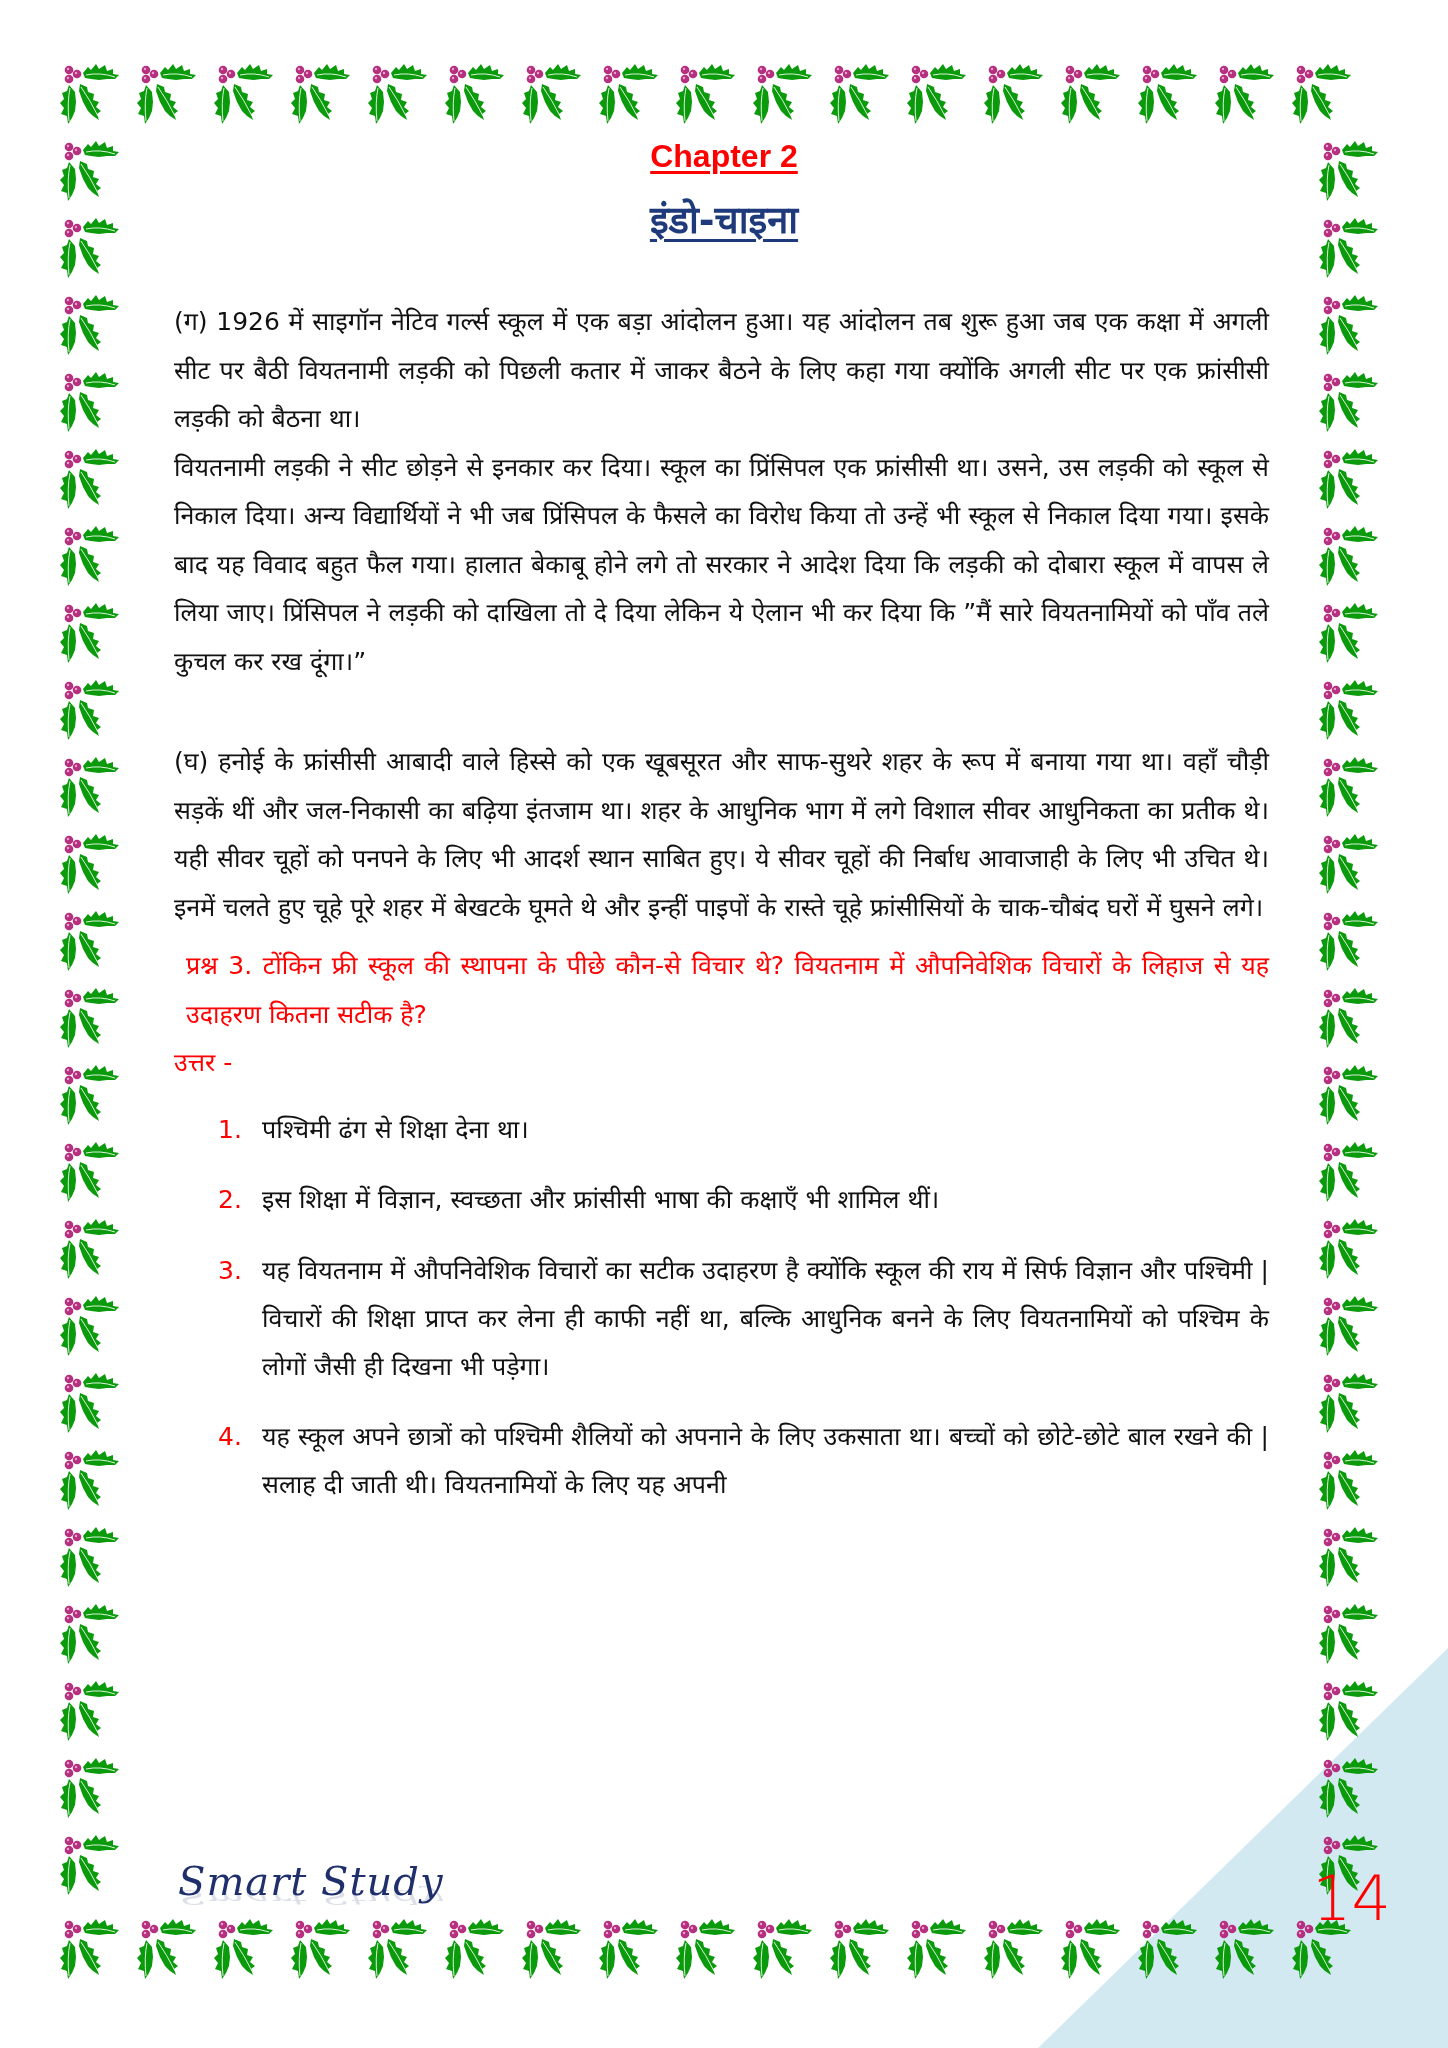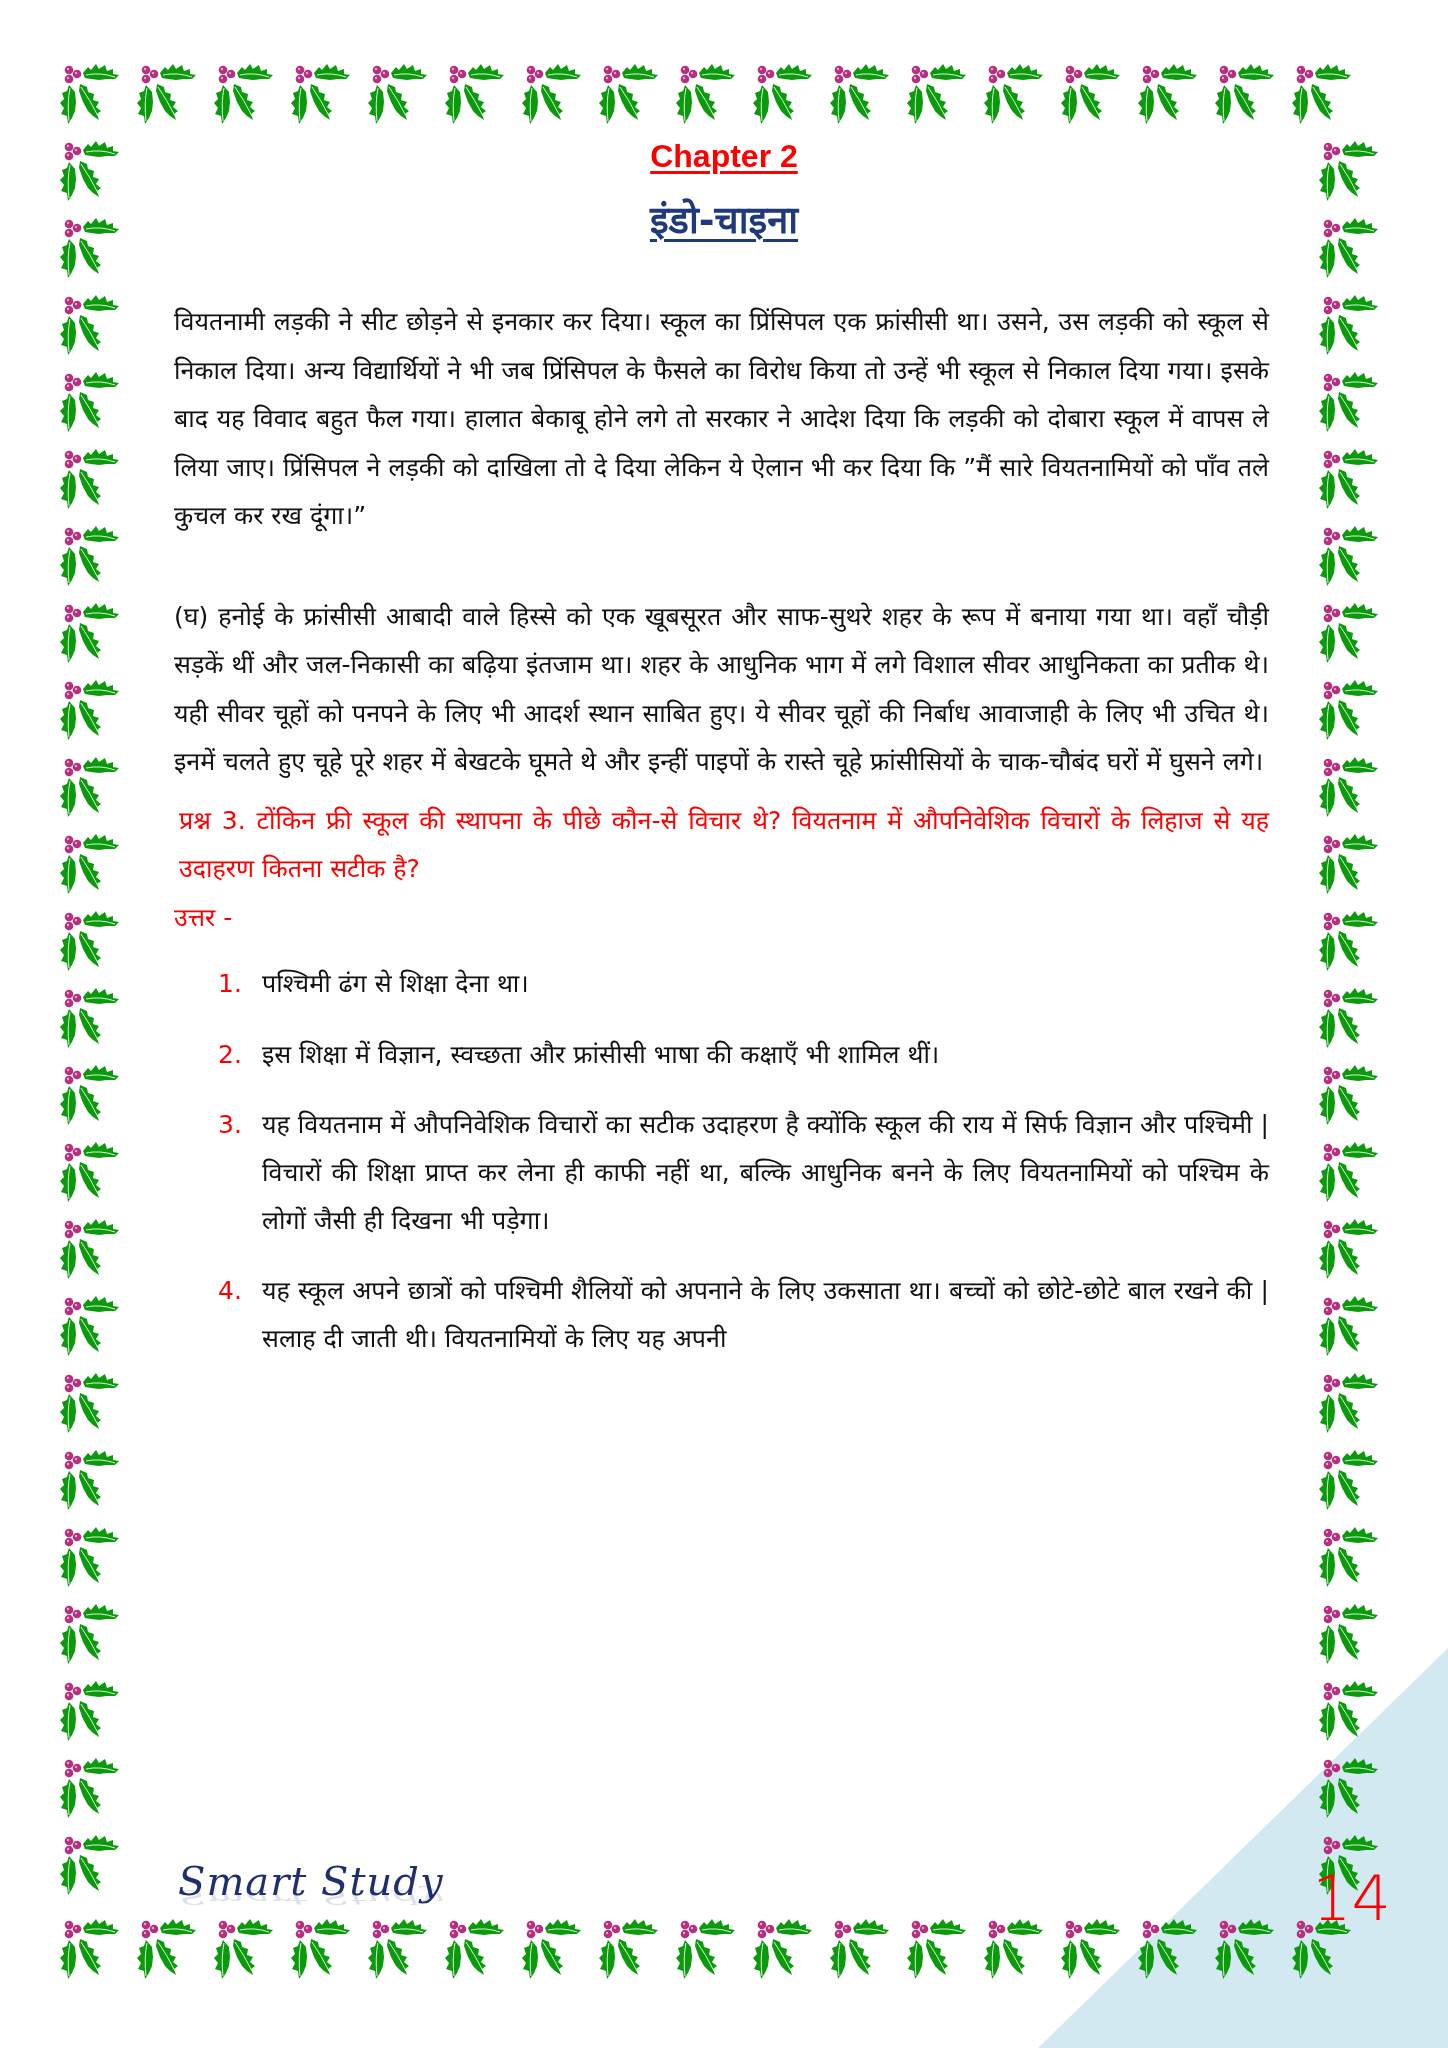--- a/index.html
+++ b/index.html
@@ -30,21 +30,21 @@
     color: #1f3a7a; font-weight: bold; font-size: 38px;
     text-decoration: underline; text-decoration-thickness: 3px; text-underline-offset: 6px;
     margin-top: 17px;
   }
   .content {
     position: absolute; left: 174px; width: 1095px; top: 298px;
     font-size: 25px; line-height: 48.5px;
   }
   .para { margin: 0; text-align: justify; }
   .gap-big { height: 52px; }
-  .question { color: #ff0000; margin: 10px 0 0 5px; text-align: justify; }
+  .question { color: #ff0000; margin: 10px 0 0 12px; text-align: justify; }
   .answer-label { color: #ff0000; }
   .intro { margin-top: 26px; }
   .list { margin: 18px 0 0 0; padding: 0; list-style: none; }
   .list li { display: flex; margin-bottom: 22px; }
   .list .num { color: #ff0000; width: 44px; flex: 0 0 44px; padding-left: 44px; }
   .list .txt { flex: 1; text-align: justify; line-height: 48px; }
 
   .brand {
     position: absolute; left: 178px; top: 1858px;
     font-family: "DejaVu Serif", serif; font-style: italic;
@@ -1430,20 +1430,21 @@
     </svg>
   </div>
 </div>
 
 <div class="title-block">
   <div class="chapter">Chapter 2</div>
   <div class="main-title">इंडो-चाइना</div>
 </div>
 
 <div class="content">
+  <p class="para">(ग) 1926 में साइगॉन नेटिव गर्ल्स स्कूल में एक बड़ा आंदोलन हुआ। यह आंदोलन तब शुरू हुआ जब एक कक्षा में अगली सीट पर बैठी वियतनामी लड़की को पिछली कतार में जाकर बैठने के लिए कहा गया क्योंकि अगली सीट पर एक फ्रांसीसी लड़की को बैठना था।</p>
   <p class="para">वियतनामी लड़की ने सीट छोड़ने से इनकार कर दिया। स्कूल का प्रिंसिपल एक फ्रांसीसी था। उसने, उस लड़की को स्कूल से निकाल दिया। अन्य विद्यार्थियों ने भी जब प्रिंसिपल के फैसले का विरोध किया तो उन्हें भी स्कूल से निकाल दिया गया। इसके बाद यह विवाद बहुत फैल गया। हालात बेकाबू होने लगे तो सरकार ने आदेश दिया कि लड़की को दोबारा स्कूल में वापस ले लिया जाए। प्रिंसिपल ने लड़की को दाखिला तो दे दिया लेकिन ये ऐलान भी कर दिया कि ”मैं सारे वियतनामियों को पाँव तले कुचल कर रख दूंगा।”</p>
   <div class="gap-big"></div>
   <p class="para">(घ) हनोई के फ्रांसीसी आबादी वाले हिस्से को एक खूबसूरत और साफ-सुथरे शहर के रूप में बनाया गया था। वहाँ चौड़ी सड़कें थीं और जल-निकासी का बढ़िया इंतजाम था। शहर के आधुनिक भाग में लगे विशाल सीवर आधुनिकता का प्रतीक थे। यही सीवर चूहों को पनपने के लिए भी आदर्श स्थान साबित हुए। ये सीवर चूहों की निर्बाध आवाजाही के लिए भी उचित थे। इनमें चलते हुए चूहे पूरे शहर में बेखटके घूमते थे और इन्हीं पाइपों के रास्ते चूहे फ्रांसीसियों के चाक-चौबंद घरों में घुसने लगे।</p>
   <p class="question">प्रश्न 3. टोंकिन फ्री स्कूल की स्थापना के पीछे कौन-से विचार थे? वियतनाम में औपनिवेशिक विचारों के लिहाज से यह उदाहरण कितना सटीक है?</p>
   <div class="answer-label">उत्तर -</div>
   <ul class="list">
     <li>
       <span class="num">1.</span>
       <span class="txt">पश्चिमी ढंग से शिक्षा देना था।</span>
     </li>

